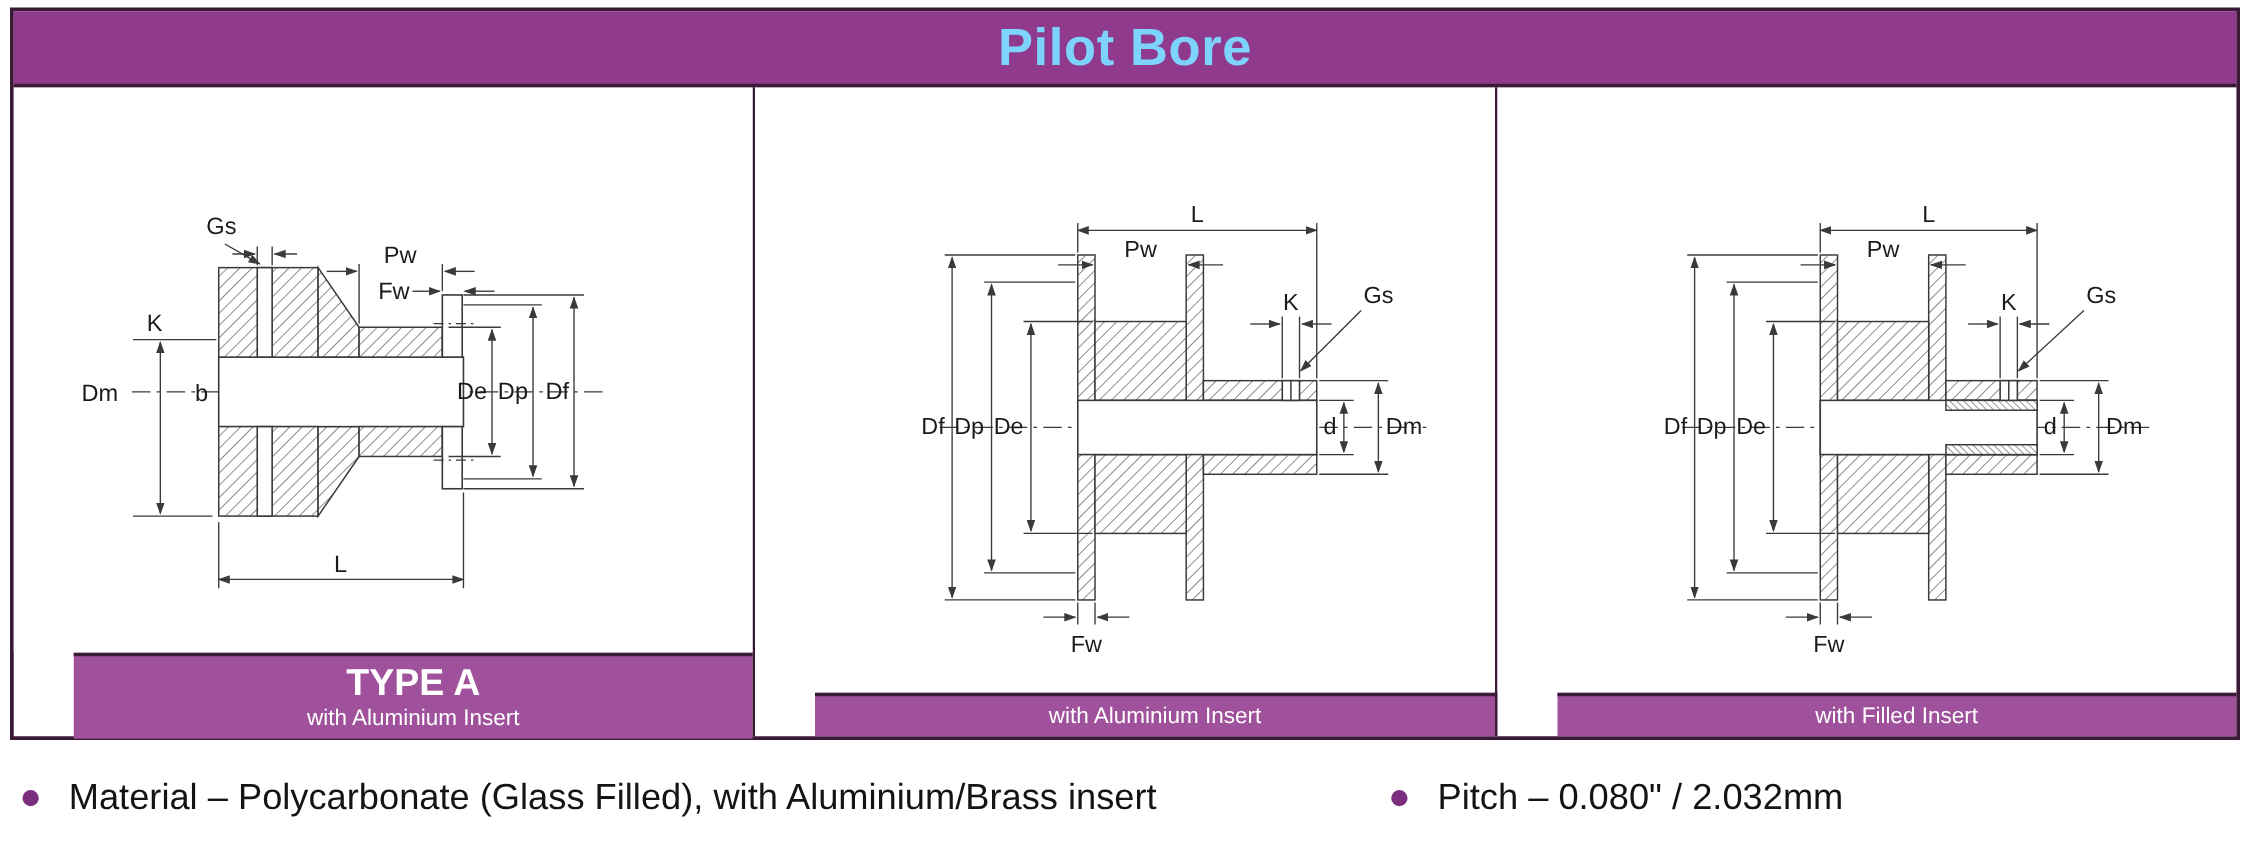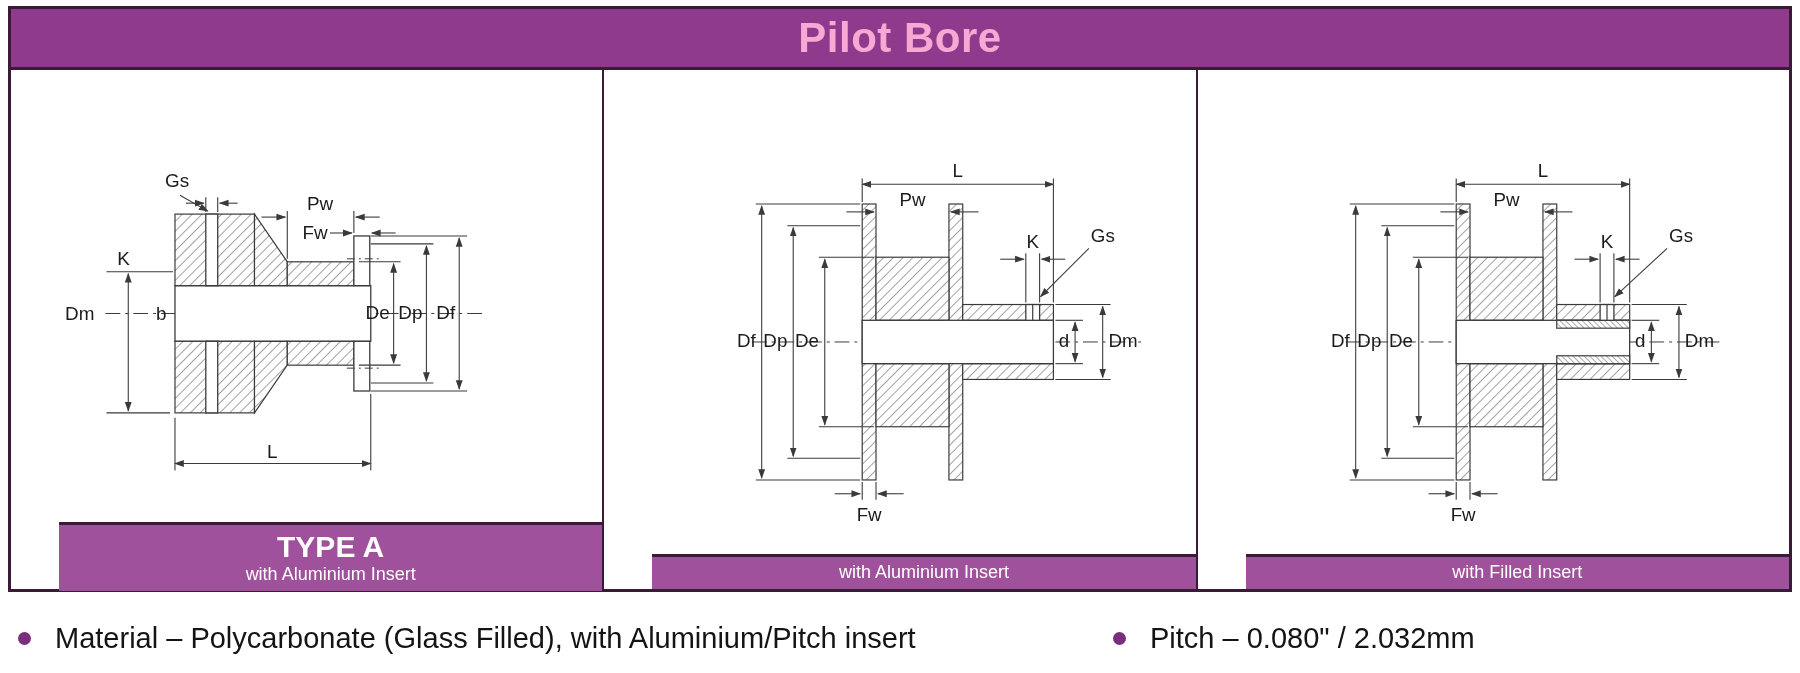--- a/index.html
+++ b/index.html
@@ -1,21 +1,21 @@
 <!DOCTYPE html>
 <html><head>
 <meta charset="utf-8">
 <style>
   html,body{margin:0;padding:0;background:#fff;}
   body{width:1800px;height:673px;font-family:"Liberation Sans",sans-serif;-webkit-font-smoothing:antialiased;}
   .page{width:1800px;height:673px;position:relative;background:#fff;overflow:hidden;}
 
   .frame{position:absolute;left:8px;top:6px;width:1784px;height:586px;border:3px solid #3a1a36;box-sizing:border-box;background:#fff;}
   .hdr{height:58px;background:#8f3a8c;border-bottom:3px solid #3a1a36;display:flex;align-items:center;justify-content:center;}
-  .hdr .title{color:#f9a8d4;font-weight:bold;font-size:42px;letter-spacing:.5px;}
+  .hdr .title{color:#7dd3fc;font-weight:bold;font-size:42px;letter-spacing:.5px;}
 
   .cols{display:flex;height:519px;}
   .col{flex:1 1 0;display:flex;flex-direction:column;border-left:2px solid #3a1a36;min-width:0;}
   .col:first-child{border-left:none;}
   .draw{flex:1 1 auto;position:relative;background:#fff;}
   .draw svg{width:100%;height:100%;display:block;}
 
   .cap{background:#a0519b;border-top:3px solid #3a1a36;color:#fff;text-align:center;padding:5px 0 7px;margin-left:48px;}
   .cap .t{font-size:30px;font-weight:bold;line-height:1.12;}
   .cap .s{font-size:18px;line-height:1.12;}
@@ -290,21 +290,21 @@
           <div class="s">with Filled Insert</div>
         </div>
       </div>
 
     </div>
   </div>
 
   <div class="footer">
     <div class="fitem first">
       <span class="dot"></span>
-      <span>Material – Polycarbonate (Glass Filled), with Aluminium/Pitch insert</span>
+      <span>Material – Polycarbonate (Glass Filled), with Aluminium/Brass insert</span>
     </div>
     <div class="fitem">
       <span class="dot"></span>
       <span>Pitch – 0.080" / 2.032mm</span>
     </div>
   </div>
 
 </div>
 
 </body></html>

